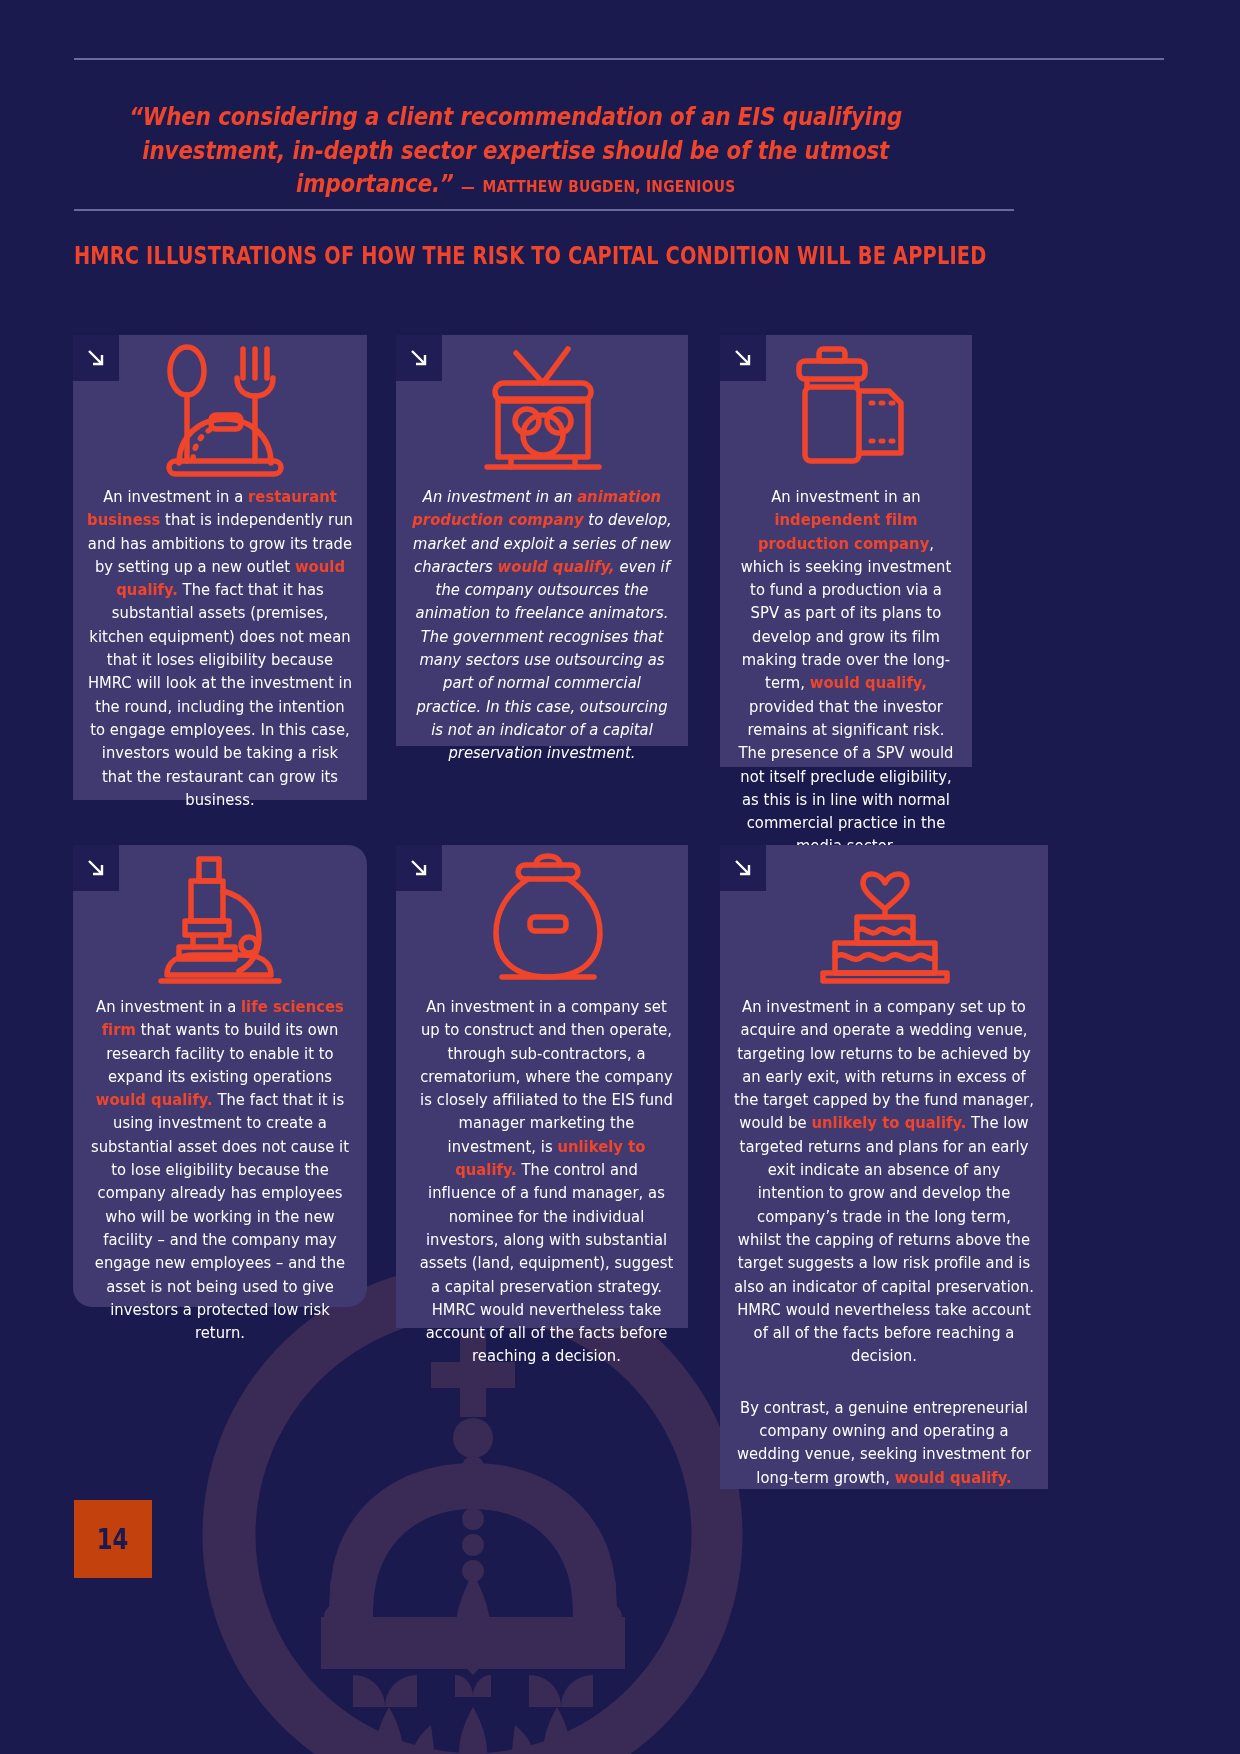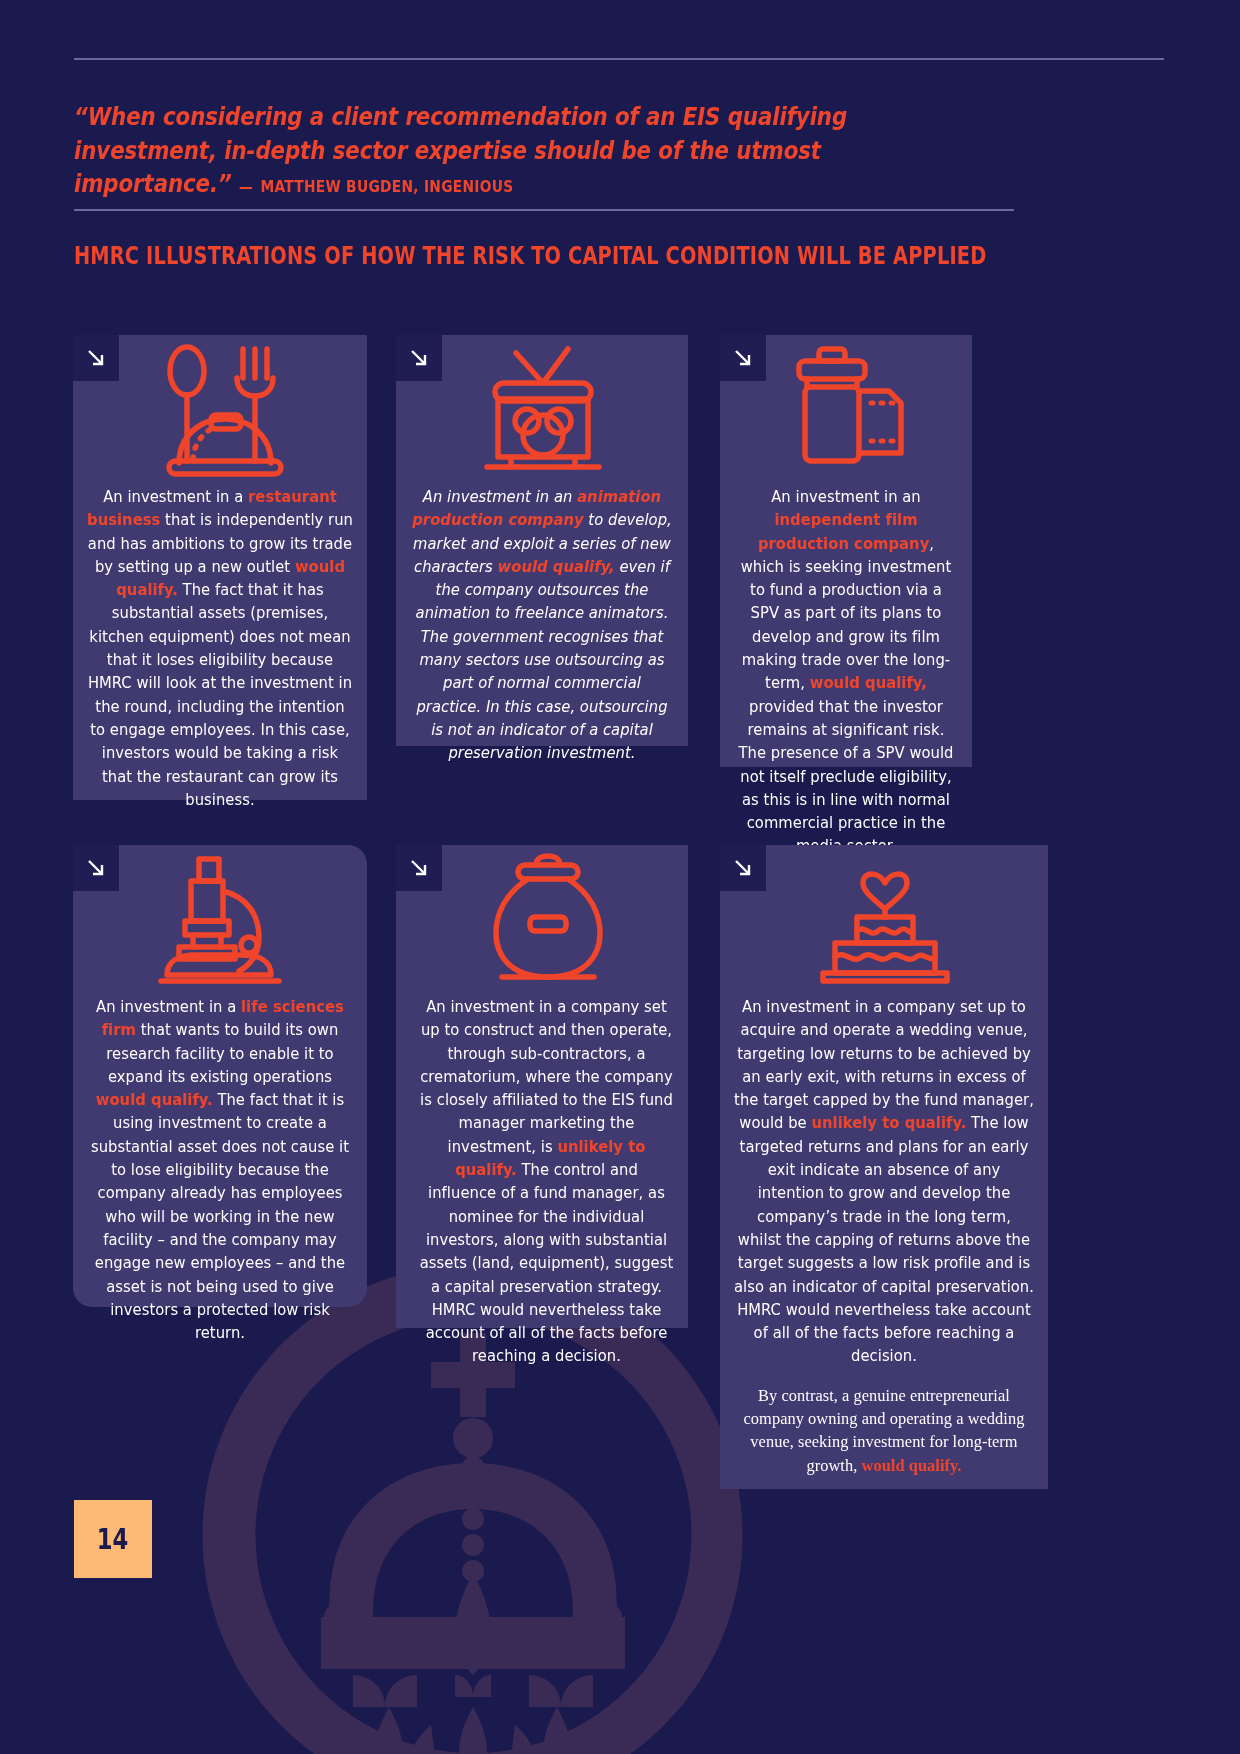--- a/index.html
+++ b/index.html
@@ -21,20 +21,21 @@
   .rule {
     position:absolute; background:#6b6a9c; height:2px;
   }
   .rule-top   { left:74px; top:58px;  width:1090px; }
   .rule-mid   { left:74px; top:209px; width:940px; }
 
   
   .quote-wrap {
     position:absolute; left:74px; top:100px; width:950px;
     z-index:3;
+    text-align:center;
   }
   .quote {
     color:#f0452a;
     font-family:"Liberation Sans Narrow","DejaVu Sans Condensed","Liberation Sans", sans-serif;
     font-style:italic; font-weight:700;
     font-size:25.5px; line-height:1.32;
     letter-spacing:-0.1px;
     transform:scaleX(0.93); transform-origin:left top;
   }
   .quote-attrib {
@@ -76,42 +77,42 @@
     display:flex; align-items:center; justify-content:center;
   }
 
   .card-text {
     color:#ffffff;
     font-family:"Liberation Sans Narrow","DejaVu Sans Condensed","Liberation Sans", sans-serif;
     font-size:16.4px; line-height:1.42;
     text-align:center;
     letter-spacing:0.05px;
   }
-  .card-text p + p { margin-top:16px;font-family:Liberation Serif, serif; }
+  .card-text p + p { margin-top:28px; }
   .hl { color:#f0452a; font-weight:700; }
 
   
   #card-1 { left:73px;  top:335px; width:294px; height:465px; }
   #card-2 { left:396px; top:335px; width:292px; height:411px;font-style:italic; }
   #card-3 { left:720px; top:335px; width:252px; height:432px; }
   #card-4 { left:73px;  top:845px; width:294px; height:462px;border-radius:19px; }
   #card-5 { left:396px; top:845px; width:292px; height:483px;padding-left:9px; }
   #card-6 { left:720px; top:845px; width:328px; height:644px; }
 
   #card-1 .badge { left:-0px; top:-0px; }
   #card-2 .badge { left:0px;  top:0px; }
   #card-3 .badge { left:0px;  top:0px; }
   #card-4 .badge { left:0px;  top:0px; }
   #card-5 .badge { left:0px;  top:0px; }
   #card-6 .badge { left:0px;  top:0px; }
 
   
   .page-num {
     position:absolute; left:74px; top:1500px;
-    width:78px; height:78px; background:#fdba74;
+    width:78px; height:78px; background:#c2410c;
     display:flex; align-items:center; justify-content:center;
     z-index:6;
   }
   .page-num span {
     color:#1b1a4e; font-weight:700; font-size:28px;
     font-family:"Liberation Sans Narrow","DejaVu Sans Condensed","Liberation Sans", sans-serif;
     transform:scaleX(0.9);
   }
 
   .ico { stroke:#f0452a; fill:none; stroke-width:5.5; stroke-linecap:round; stroke-linejoin:round; }

